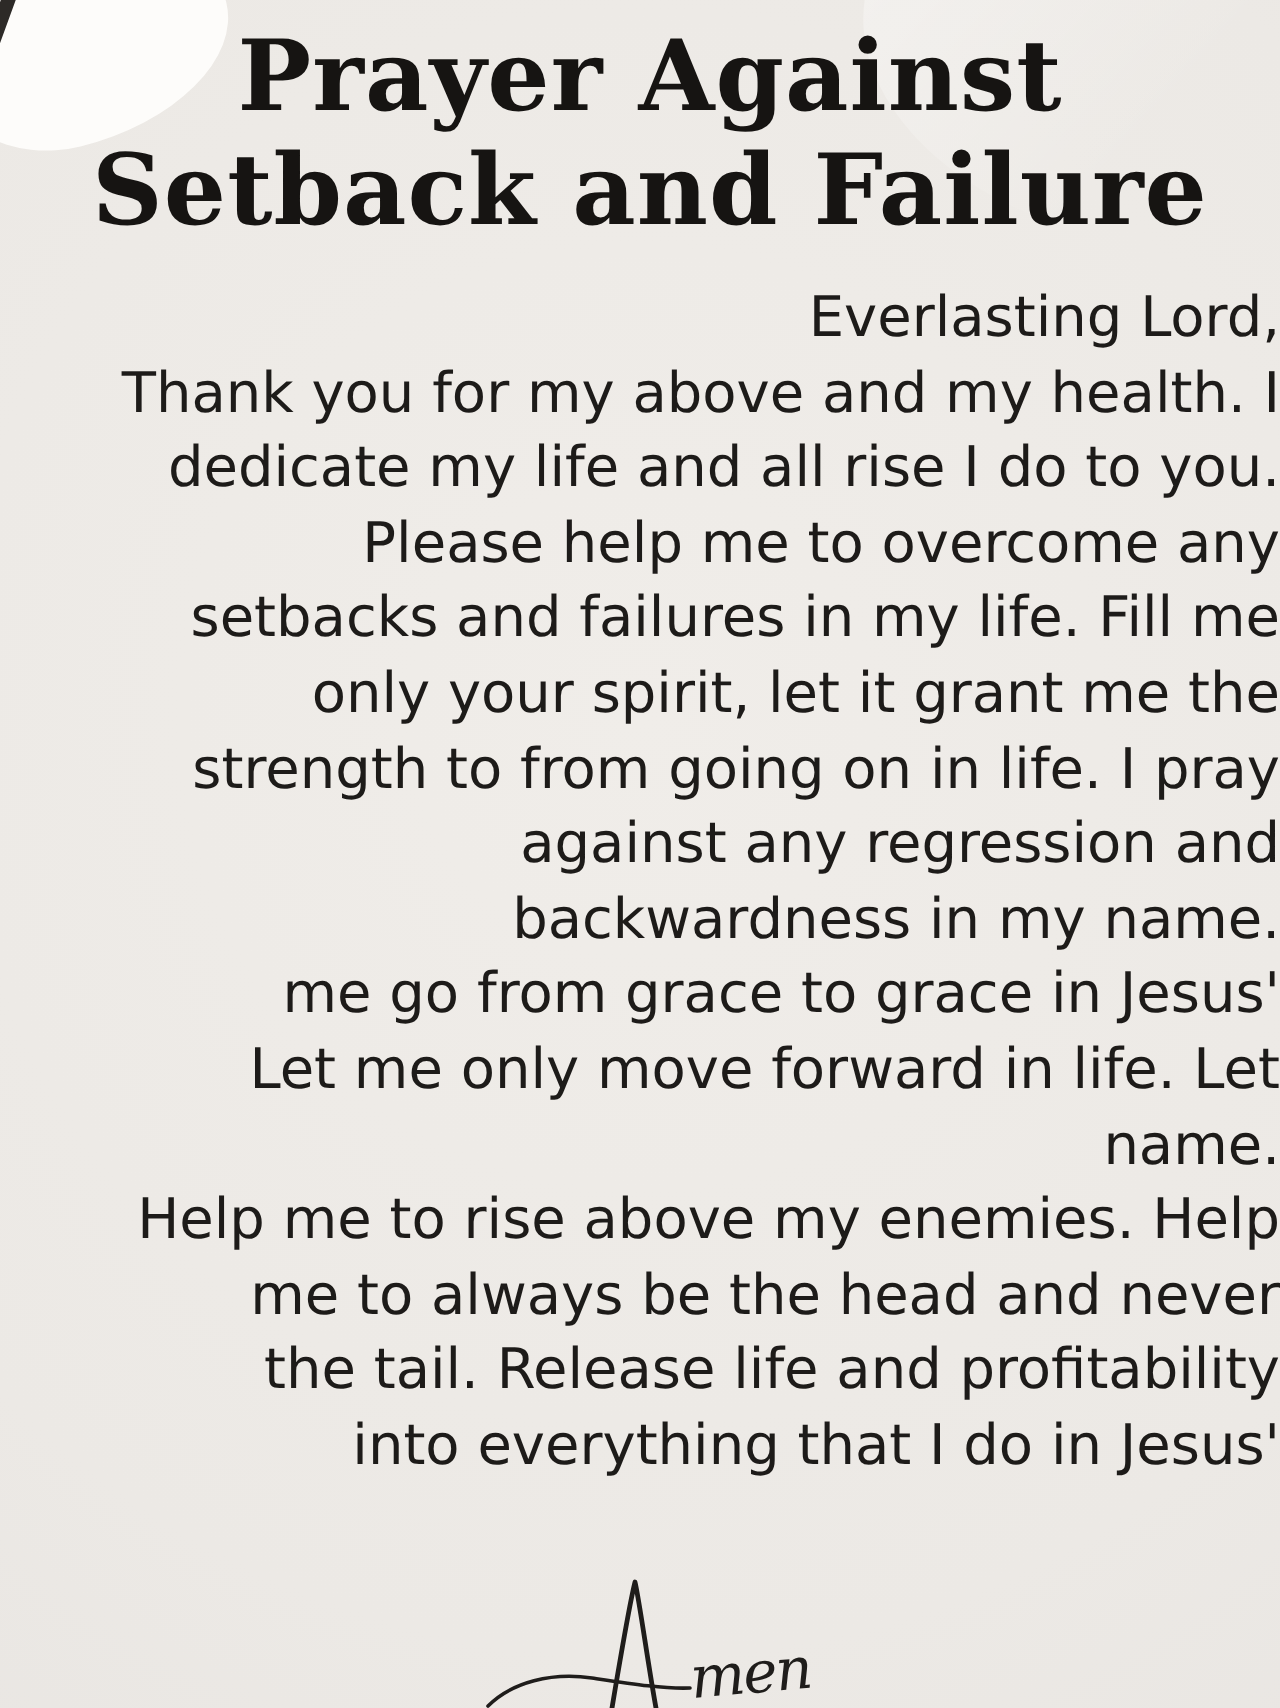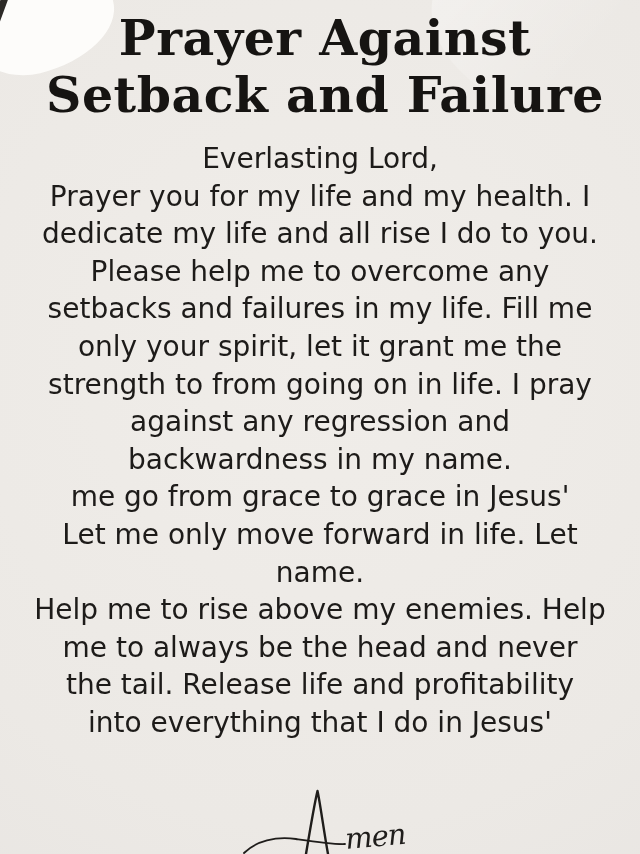--- a/index.html
+++ b/index.html
@@ -58,21 +58,21 @@
     font-size: 49px;
     line-height: 57px;
     letter-spacing: 0.5px;
     color: #161412;
     padding-left: 10px;
   }
   .title .title-line { display: block; }
   .prayer {
     position: relative;
     margin-top: 16px;
-    text-align: center;
+    text-align: right;
     font-size: 28px;
     line-height: 37.6px;
     color: #1d1b19;
   }
   .prayer .line { white-space: nowrap; }
   .signature {
     position: absolute;
     left: 0;
     bottom: 0;
     width: 640px;
@@ -102,21 +102,21 @@
   <div class="corner-mark"></div>
   <div class="tr-highlight"></div>
 
   <h1 class="title">
     <span class="title-line">Prayer Against</span>
     <span class="title-line">Setback and Failure</span>
   </h1>
 
   <div class="prayer">
     <div class="line">Everlasting Lord,</div>
-    <div class="line">Prayer you for my life and my health. I</div>
+    <div class="line">Thank you for my above and my health. I</div>
     <div class="line">dedicate my life and all rise I do to you.</div>
     <div class="line">Please help me to overcome any</div>
     <div class="line">setbacks and failures in my life. Fill me</div>
     <div class="line">only your spirit, let it grant me the</div>
     <div class="line">strength to from going on in life. I pray</div>
     <div class="line">against any regression and</div>
     <div class="line">backwardness in my name.</div>
     <div class="line">me go from grace to grace in Jesus'</div>
     <div class="line">Let me only move forward in life. Let</div>
     <div class="line">name.</div>

